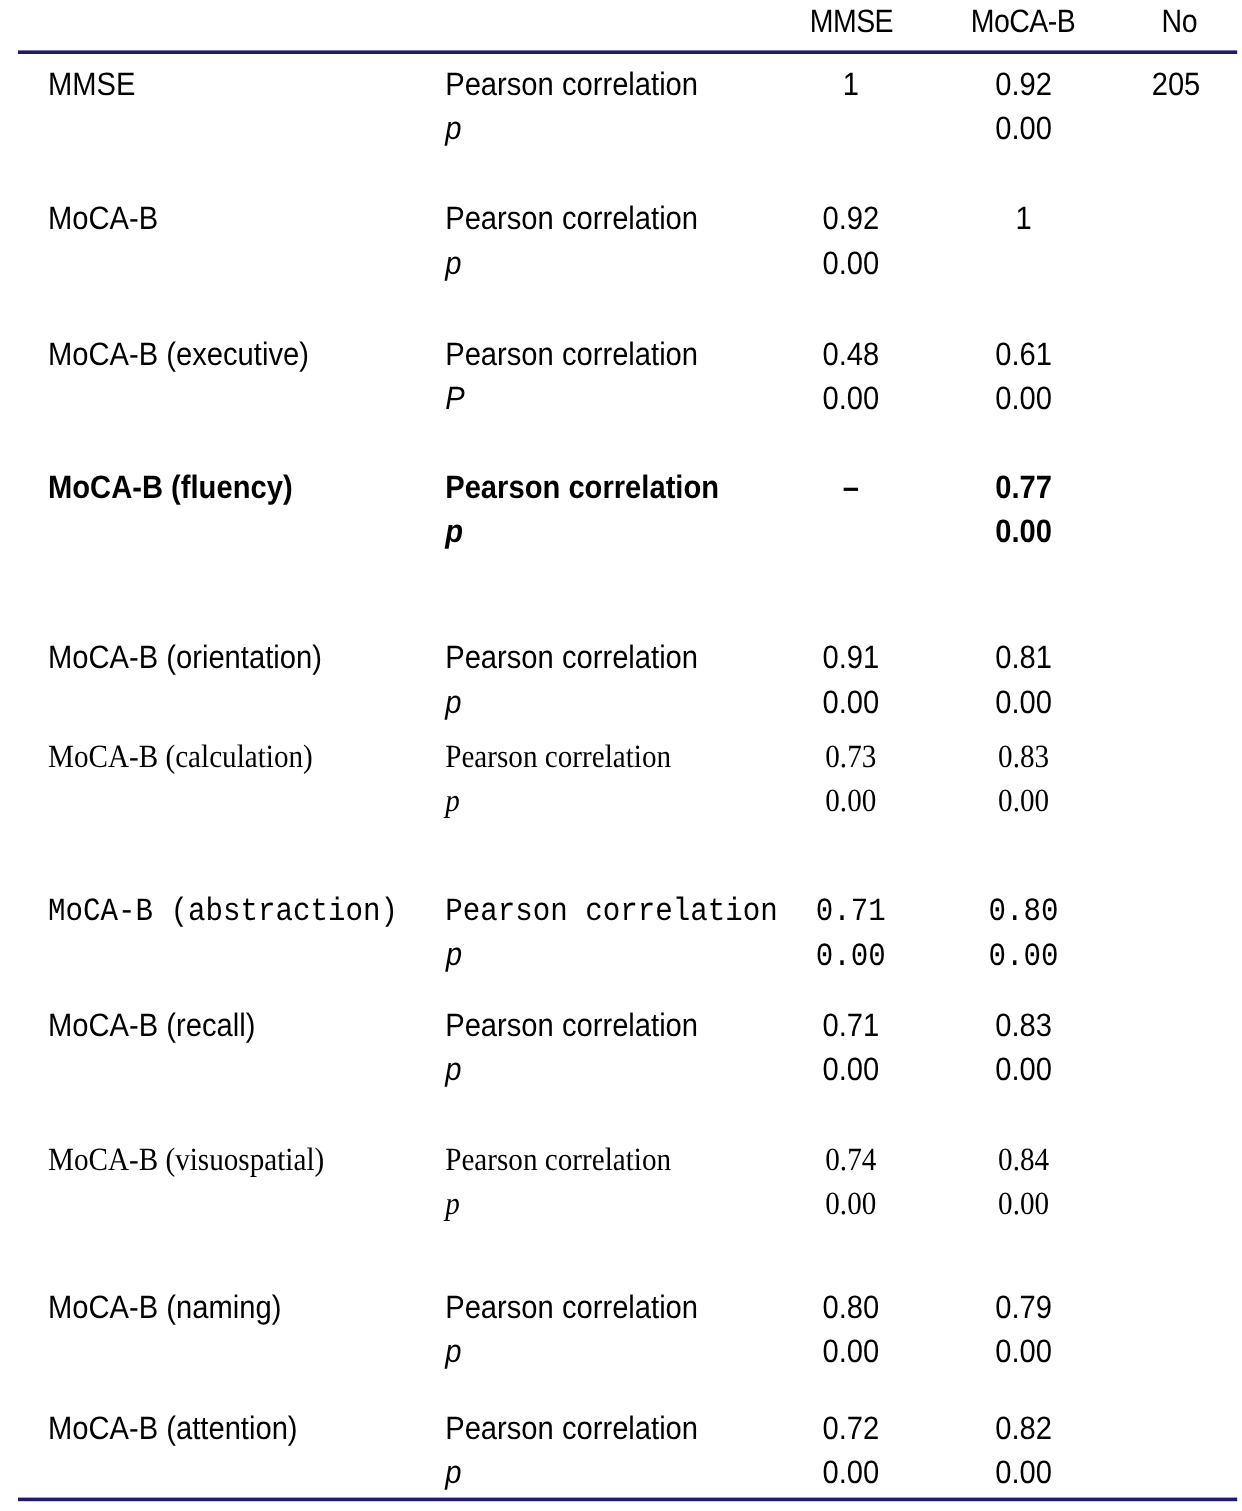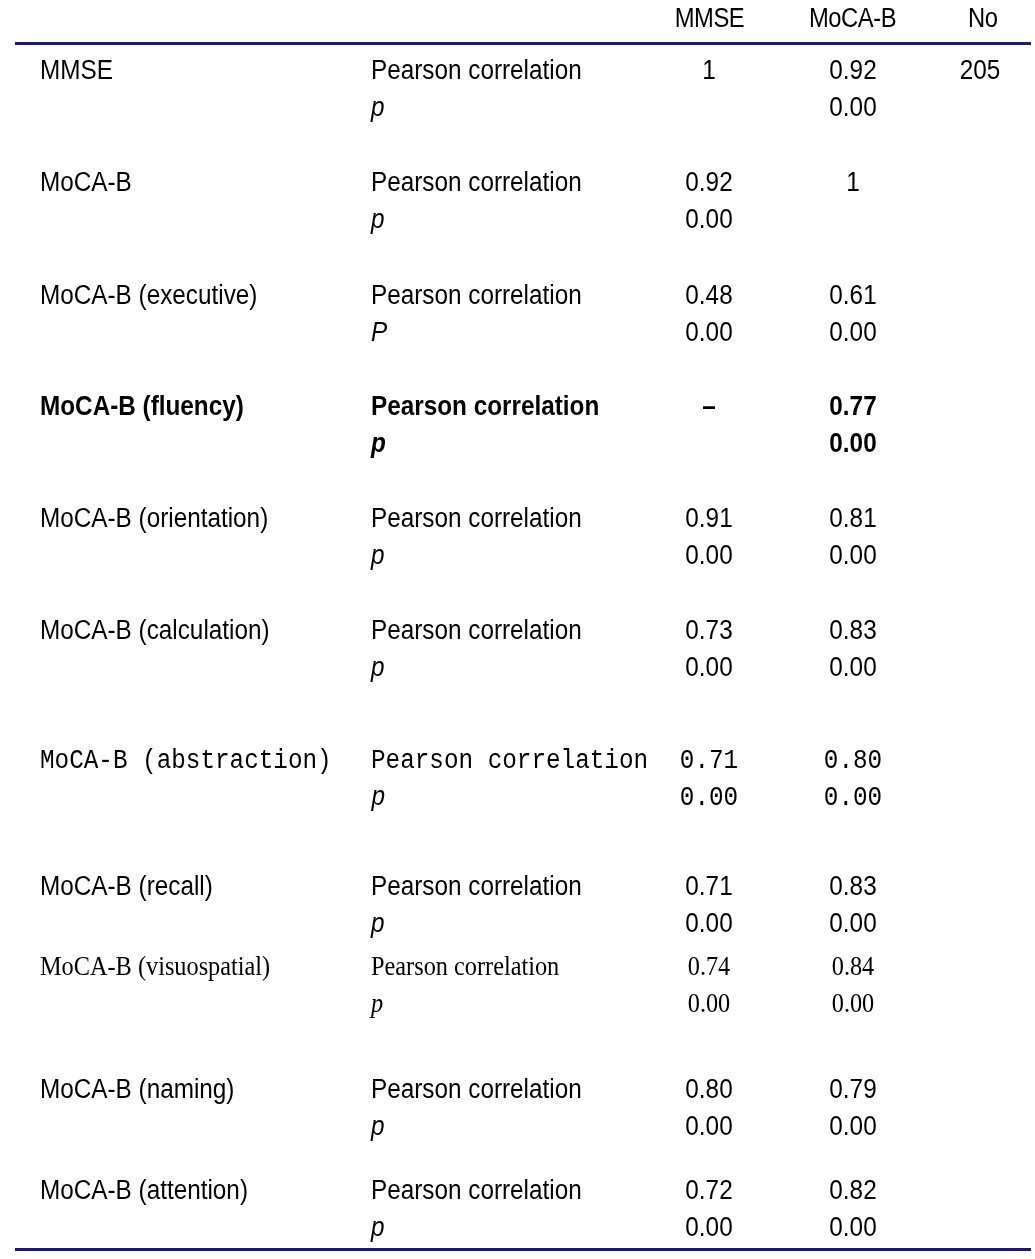--- a/index.html
+++ b/index.html
@@ -66,51 +66,51 @@
       <div class="row" style="top: 391px; font-weight: bold;">
         <span class="label">MoCA-B (fluency)</span>
         <span class="stat r">Pearson correlation</span>
         <span class="stat p">p</span>
         <span class="val c1 top">–</span>
         <span class="val c1 bot"></span>
         <span class="val c2 top">0.77</span>
         <span class="val c2 bot">0.00</span>
         <span class="val c3 top" style="left:925px;width:110px"></span>
       </div>
-      <div class="row" style="top: 503px;">
+      <div class="row" style="top: 533px;">
         <span class="label">MoCA-B (orientation)</span>
         <span class="stat r">Pearson correlation</span>
         <span class="stat p">p</span>
         <span class="val c1 top">0.91</span>
         <span class="val c1 bot">0.00</span>
         <span class="val c2 top">0.81</span>
         <span class="val c2 bot">0.00</span>
         <span class="val c3 top" style="left:925px;width:110px"></span>
       </div>
-      <div class="row" style="top: 615px;">
+      <div class="row" style="top: 615px; font-family: Liberation Serif, serif;">
         <span class="label">MoCA-B (calculation)</span>
         <span class="stat r">Pearson correlation</span>
         <span class="stat p">p</span>
         <span class="val c1 top">0.73</span>
         <span class="val c1 bot">0.00</span>
         <span class="val c2 top">0.83</span>
         <span class="val c2 bot">0.00</span>
         <span class="val c3 top" style="left:925px;width:110px"></span>
       </div>
       <div class="row" style="top: 746px; font-family: Liberation Mono, monospace;">
         <span class="label">MoCA-B (abstraction)</span>
         <span class="stat r">Pearson correlation</span>
         <span class="stat p">p</span>
         <span class="val c1 top">0.71</span>
         <span class="val c1 bot">0.00</span>
         <span class="val c2 top">0.80</span>
         <span class="val c2 bot">0.00</span>
         <span class="val c3 top" style="left:925px;width:110px"></span>
       </div>
-      <div class="row" style="top: 839px; margin-top: 32px;">
+      <div class="row" style="top: 839px;">
         <span class="label">MoCA-B (recall)</span>
         <span class="stat r">Pearson correlation</span>
         <span class="stat p">p</span>
         <span class="val c1 top">0.71</span>
         <span class="val c1 bot">0.00</span>
         <span class="val c2 top">0.83</span>
         <span class="val c2 bot">0.00</span>
         <span class="val c3 top" style="left:925px;width:110px"></span>
       </div>
       <div class="row" style="top: 951px; font-family: Liberation Serif, serif;">

